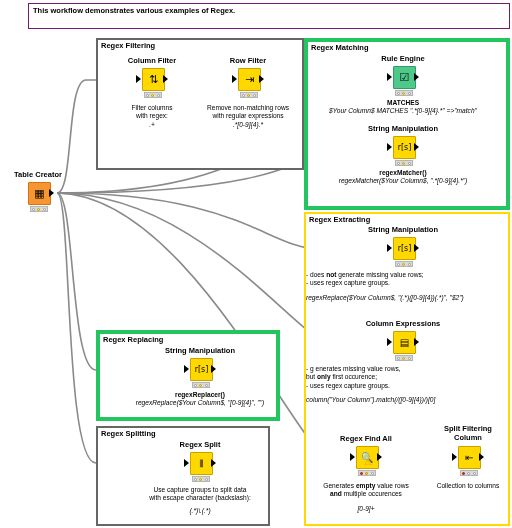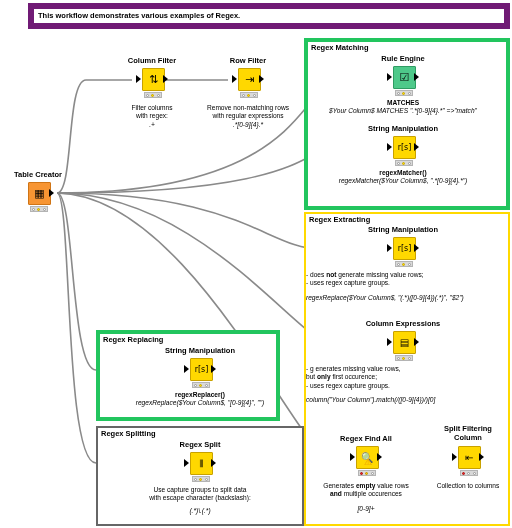--- a/index.html
+++ b/index.html
@@ -20,21 +20,21 @@
     position:absolute;left:3px;top:1px;
     font-size:7.5px;font-weight:bold;color:#000;
     letter-spacing:0px;white-space:nowrap;
   }
   .g-yellow{border:2px solid #ffd900;}
   .g-orange{border:4px solid #22c55e;}
   .g-gray{border:2px solid #666666;}
 
   
   #banner{position:absolute;left:28px;top:3px;width:482px;height:26px;
-    border:6px solid #701a75;background:#fff;box-sizing:border-box;}
+    border:1px solid #701a75;background:#fff;box-sizing:border-box;}
   #banner .btxt{position:absolute;left:4px;top:2px;font-size:7.5px;font-weight:bold;color:#000;}
 
   
   .node{position:absolute;width:60px;}
   .node .ntitle{
     position:absolute;left:-10px;top:0;width:80px;text-align:center;
     font-size:7.5px;font-weight:bold;color:#000;line-height:9px;
   }
   .nodebody{position:absolute;left:14px;width:32px;height:28px;}
   .nodebox{
@@ -115,20 +115,23 @@
       </div>
       <div class="port outp"></div>
       <div class="status">
         <span class="led"></span>
         <span class="led yellow"></span>
         <span class="led"></span>
       </div>
     </div>
   </div>
 
+  <div class="group g-gray" style="left:96px;top:38px;width:208px;height:132px;">
+    <div class="gtitle">Regex Filtering</div>
+  </div>
 
   <div class="node" style="left:122px;top:56px;">
     <div class="ntitle">Column Filter</div>
     <div class="nodebody" style="top:12px;">
       <div class="nodebox">
           <span class="glyph">⇅</span>
         </div>
       <div class="port inp"></div>
       <div class="port outp"></div>
       <div class="status">
@@ -328,21 +331,21 @@
           <span class="led yellow"></span>
           <span class="led"></span>
       </div>
     </div>
     <div class="ndesc" style="top:45px;left:-72px;width:204px;">
       <div class="bold">regexReplacer()</div>
       <div class="ital">regexReplace($Your Column$, "[0-9]{4}", "")</div>
     </div>
   </div>
 
-  <div class="group g-gray" style="left:96px;top:426px;width:208px;height:100px;">
+  <div class="group g-gray" style="left:96px;top:426px;width:174px;height:100px;">
     <div class="gtitle">Regex Splitting</div>
   </div>
 
   <div class="node" style="left:170px;top:440px;">
     <div class="ntitle">Regex Split</div>
     <div class="nodebody" style="top:12px;">
       <div class="nodebox">
         <span class="glyph" style="font-size:10px;">⦀</span>
       </div>
       <div class="port inp"></div>

